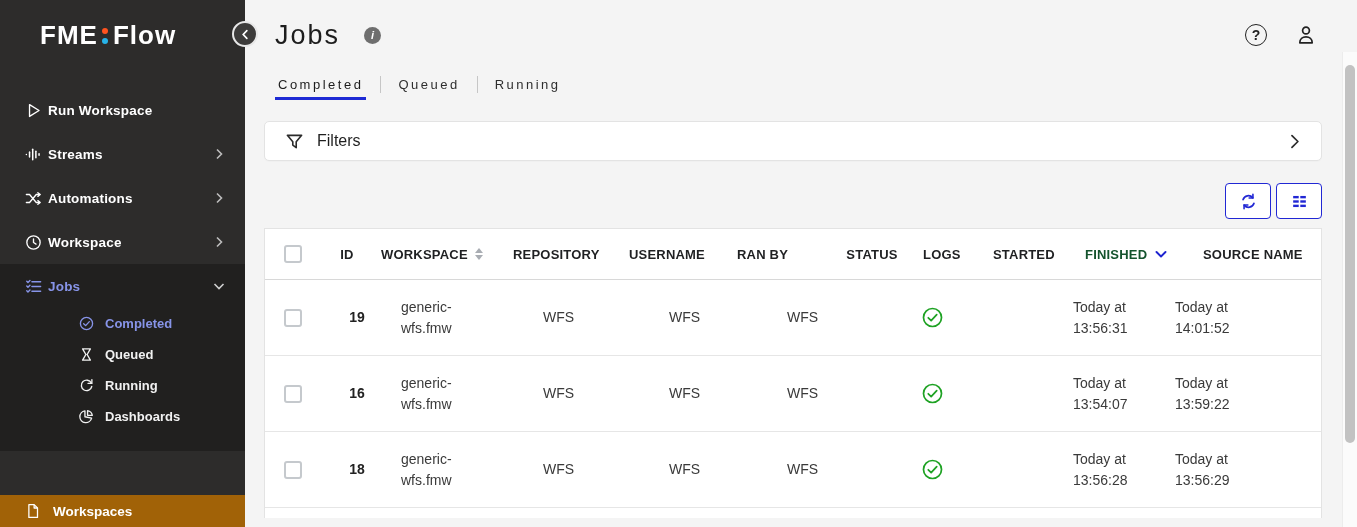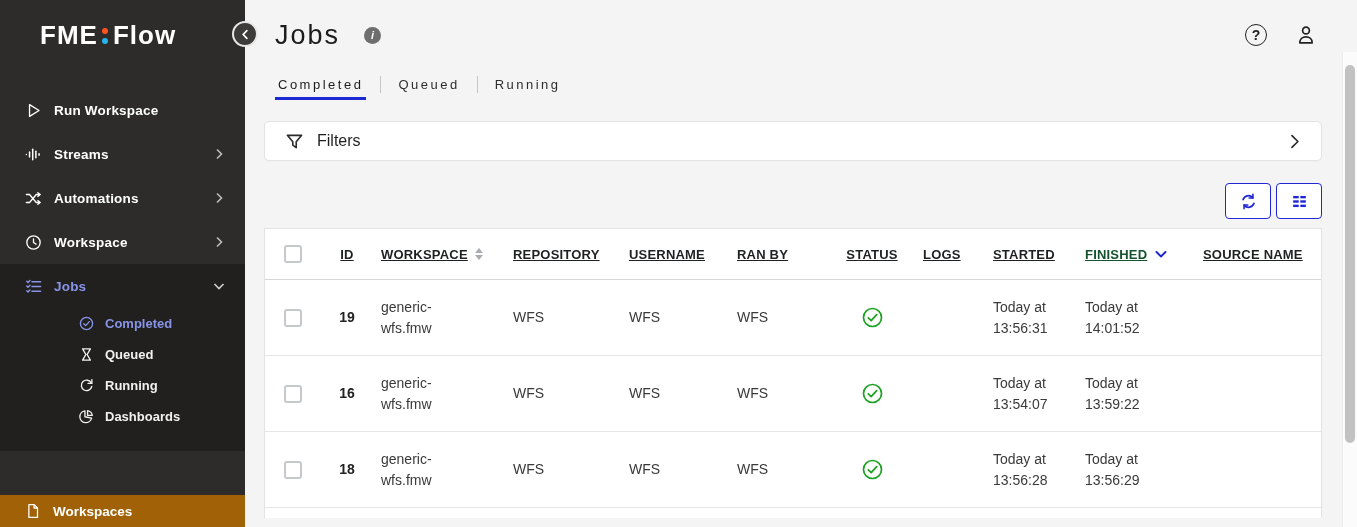--- a/index.html
+++ b/index.html
@@ -7,21 +7,21 @@
   body { display:flex; position:relative; }
 
   
   .sidebar { width:245px; min-width:245px; height:527px; background:#2d2c2b; color:#fff; display:flex; flex-direction:column; position:relative; z-index:2; }
   .logo-row { height:70px; display:flex; align-items:center; padding-left:40px; }
   .logo-fme { font-size:26px; font-weight:bold; letter-spacing:1px; color:#fff; }
   .logo-colon { display:inline-flex; flex-direction:column; gap:4px; margin:2px 5px 0 4px; }
   .logo-colon i { width:6px; height:6px; border-radius:50%; display:block; }
   .logo-flow { font-size:26px; font-weight:bold; letter-spacing:1px; color:#fff; }
   .nav { padding-top:18px; }
-  .nav-item { height:44px; display:flex; align-items:center; padding:0 20px 0 24px; gap:11px; cursor:pointer; font-size:13.5px; font-weight:bold; letter-spacing:.2px; }
+  .nav-item { height:44px; display:flex; align-items:center; padding:0 20px 0 24px; gap:5px; cursor:pointer; font-size:13.5px; font-weight:bold; letter-spacing:.2px; }
   .nav-item svg.mi { width:19px; height:19px; flex:none; }
   .nav-item .lbl { flex:1; }
   .chev { width:12px; height:12px; flex:none; }
   .jobs-block { background:#21201f; padding-bottom:19px; }
   .jobs-block .nav-item.jobs-root { color:#8794e8; }
   .sub-item { height:31px; display:flex; align-items:center; padding-left:78px; gap:10px; font-size:13px; font-weight:bold; cursor:pointer; color:#f1f1f1; }
   .sub-item svg.mi { width:17px; height:17px; flex:none; }
   .sub-item.active { color:#8794e8; }
   .sidebar-spacer { flex:1; }
   .workspaces-row { height:32px; background:#a16207; display:flex; align-items:center; padding-left:24px; gap:11px; font-size:13.5px; font-weight:bold; cursor:pointer; }
@@ -51,28 +51,28 @@
   .filters-label { font-size:16px; color:#1f1f1f; margin-left:13px; flex:1; }
 
   
   .actions { margin-top:22px; display:flex; justify-content:flex-end; gap:5px; }
   .icon-btn { width:46px; height:36px; background:#fff; border:1px solid #2127d4; border-radius:4px; display:flex; align-items:center; justify-content:center; cursor:pointer; }
 
   
   .table { margin-top:9px; background:#fff; border:1px solid #e3e3e3; border-bottom:none; }
   .trow { display:grid; grid-template-columns:56px 52px 132px 116px 108px 100px 86px 70px 92px 118px 1fr; align-items:center; }
   .thead { height:51px; border-bottom:1px solid #d8d8d8; }
-  .th { font-size:13px; font-weight:bold; color:#1f2022; letter-spacing:.2px; padding-left:8px; display:flex; align-items:center; gap:7px;text-decoration:underline; }
+  .th { font-size:13px; font-weight:bold; color:#1f2022; letter-spacing:.2px; padding-left:8px; display:flex; align-items:center; gap:7px; }
   .th.c { justify-content:center; padding-left:0; }
   .th.sorted { color:#14532d; cursor:pointer; }
   .sort-stack { display:inline-flex; flex-direction:column; gap:2px; }
   .sort-stack i { width:0; height:0; border-left:4px solid transparent; border-right:4px solid transparent; display:block; }
   .sort-stack .up { border-bottom:5px solid #a9adb3; }
   .sort-stack .dn { border-top:5px solid #a9adb3; }
-  .data-row { height:76px; border-bottom:1px solid #e6e6e6; background:#fff; }
+  .data-row { height:76px; border-bottom:1px solid #e6e6e6; background:#fff;gap:10px; }
   .cell { font-size:14px; color:#3a3a3a; padding-left:8px; line-height:21px; }
   .cell.id { text-align:center; font-weight:bold; color:#222; padding-left:0; }
   .cell.wrapnarrow { max-width:96px; word-break:break-word; }
   .cell.time { max-width:82px; }
   .cb-cell { display:flex; justify-content:center; }
   .checkbox { width:18px; height:18px; border:2px solid #c5c9cd; border-radius:3px; background:#fff; cursor:pointer; }
   .status-cell { display:flex; justify-content:center; }
   .row-stub { height:10px; background:#fff; }
 
   

